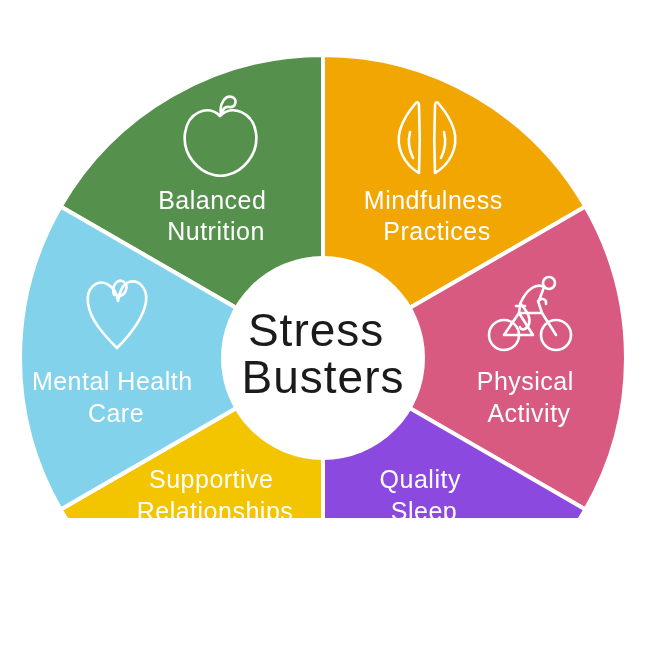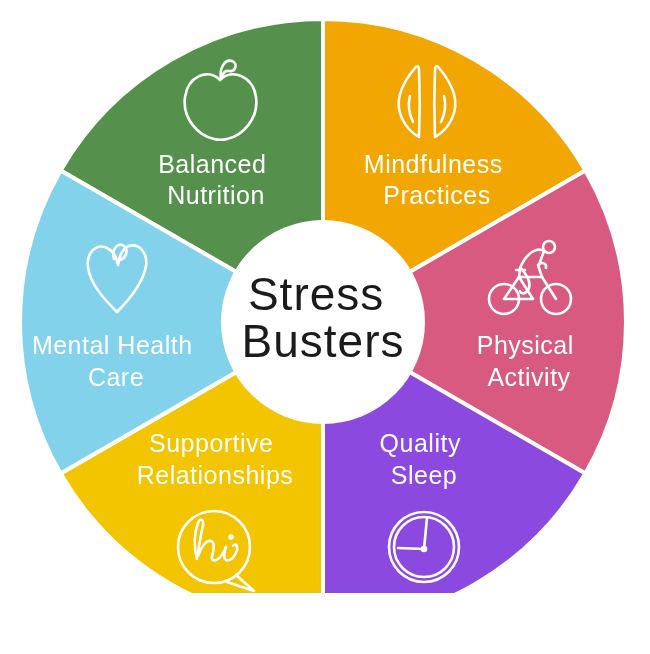--- a/index.html
+++ b/index.html
@@ -1,16 +1,16 @@
 <!DOCTYPE html>
 <html><head>
 <meta charset="utf-8">
 <style>
   html,body{margin:0;padding:0;background:#ffffff;}
-  .stage{position:relative;width:650px;height:593px;background:#ffffff;overflow:hidden;}
+  .stage{position:relative;width:650px;height:482px;background:#ffffff;overflow:hidden;margin-top:36px;}
   svg{display:block;}
   .wedge{stroke:#ffffff;stroke-width:4;stroke-linejoin:round;}
   .icon{fill:none;stroke-width:2.6;stroke-linecap:round;stroke-linejoin:round;}
   .seg-label{font-family:"Liberation Sans","DejaVu Sans",sans-serif;font-size:25px;letter-spacing:0.5px;font-weight:400;}
   .center-title{font-family:"Liberation Sans","DejaVu Sans",sans-serif;font-size:46px;letter-spacing:1px;font-weight:400;}
 </style>
 </head>
 <body>
 
 <div class="stage">

